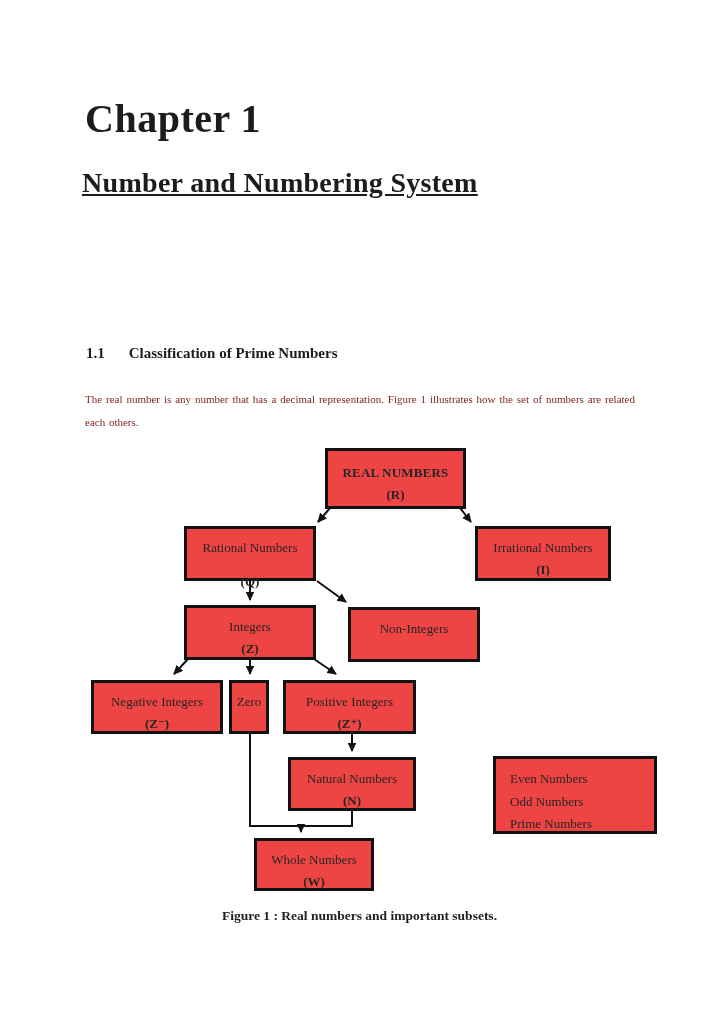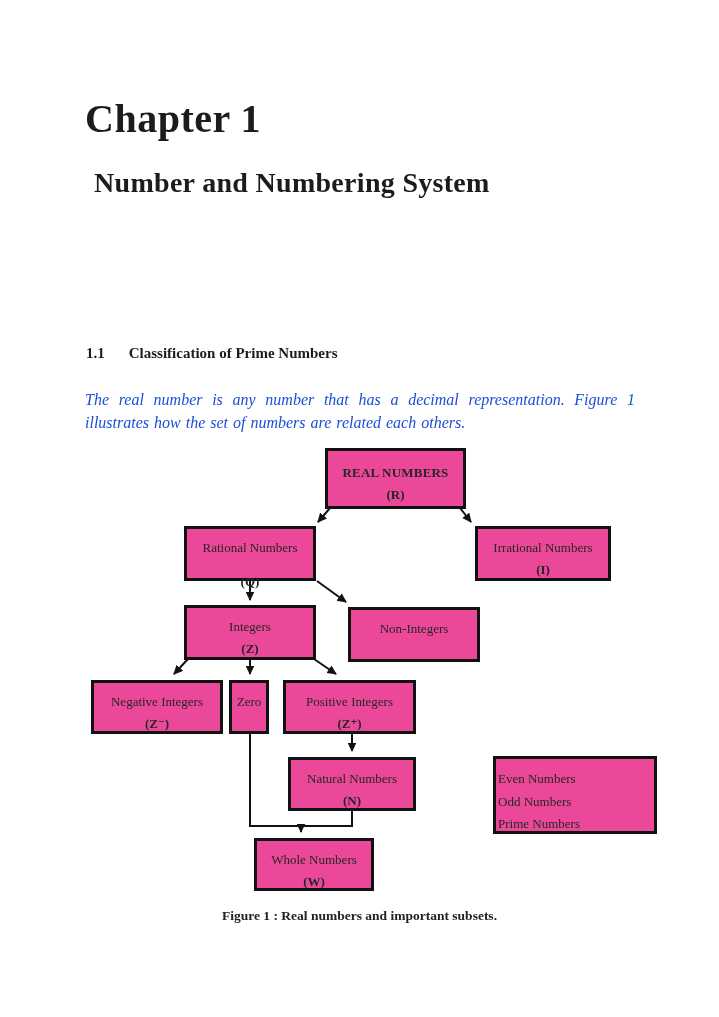--- a/index.html
+++ b/index.html
@@ -9,58 +9,57 @@
     background:#ffffff;
     color:#1c1c1c;
     font-family:"Liberation Serif","DejaVu Serif",serif;
     overflow:hidden;
   }
   .chapter-title{
     position:absolute;left:85px;top:99px;
     font-size:40px;font-weight:bold;line-height:1;letter-spacing:.5px;
   }
   .chapter-subtitle{
-    position:absolute;left:94px;top:169px;
-    font-size:28px;font-weight:bold;line-height:1;letter-spacing:.3px;
+    position:absolute;left:82px;top:169px;
+    font-size:28px;font-weight:bold;line-height:1;letter-spacing:.3px;text-decoration:underline;
   }
   .section-heading{
     position:absolute;left:86px;top:344px;
     font-size:15px;font-weight:bold;line-height:1.2;
   }
   .section-heading .sec-num{margin-right:24px;}
   .body-par{
     position:absolute;left:85px;top:388px;width:550px;
-    font-size:16px;line-height:23px;text-align:justify;
-    color:#1d4ed8;
+    font-size:11px;line-height:23px;text-align:justify;
+    color:#7f1d1d;
     word-spacing:1px;
-    font-style:italic;
   }
   
   .node{
     position:absolute;box-sizing:border-box;
-    border:3px solid #111;background:#ec4899;
+    border:3px solid #111;background:#ef4444;
     display:flex;flex-direction:column;align-items:center;
     font-size:13px;color:#262626;
     padding-top:8px;
   }
   .node .l1{line-height:21px;white-space:nowrap;}
   .node .sym{line-height:23px;font-weight:bold;white-space:nowrap;}
   .node.bold-l1 .l1{font-weight:bold;letter-spacing:.2px;}
   .n-real{left:325px;top:448px;width:141px;height:61px;padding-top:11px;}
   .n-rational{left:184px;top:526px;width:132px;height:55px;gap:12px;}
   .n-irrational{left:475px;top:526px;width:136px;height:55px;}
   .n-integers{left:184px;top:605px;width:132px;height:55px;}
   .n-nonintegers{left:348px;top:607px;width:132px;height:55px;}
   .n-negative{left:91px;top:680px;width:132px;height:54px;}
   .n-zero{left:229px;top:680px;width:40px;height:54px;}
   .n-positive{left:283px;top:680px;width:133px;height:54px;}
   .n-natural{left:288px;top:757px;width:128px;height:54px;}
   .n-special{
     left:493px;top:756px;width:164px;height:78px;
-    align-items:flex-start;padding:9px 0 0 2px;
+    align-items:flex-start;padding:9px 0 0 14px;
   }
   .n-special .sline{line-height:22.5px;white-space:nowrap;}
   .n-whole{left:254px;top:838px;width:120px;height:53px;}
   .connectors{position:absolute;left:0;top:0;pointer-events:none;}
   .fig-caption{
     position:absolute;left:0;top:908px;width:719px;
     text-align:center;font-size:13.5px;font-weight:bold;color:#222;
   }
 </style>
 </head>

